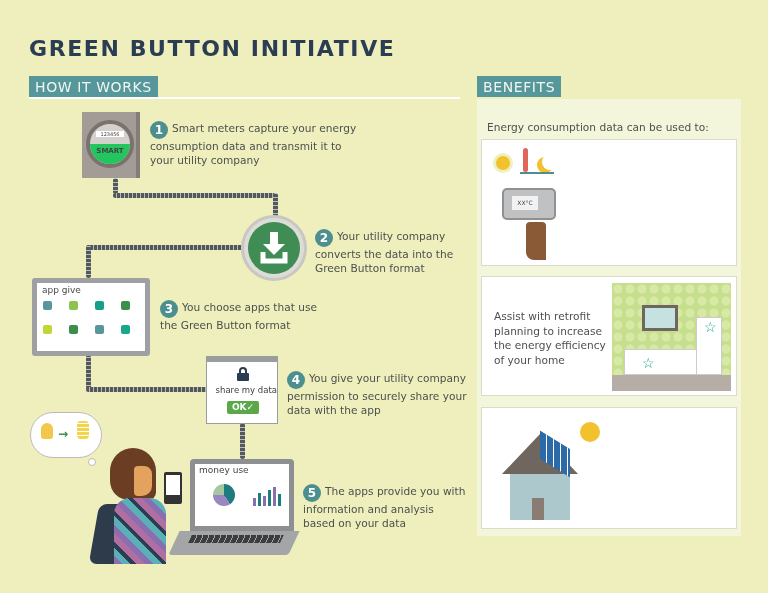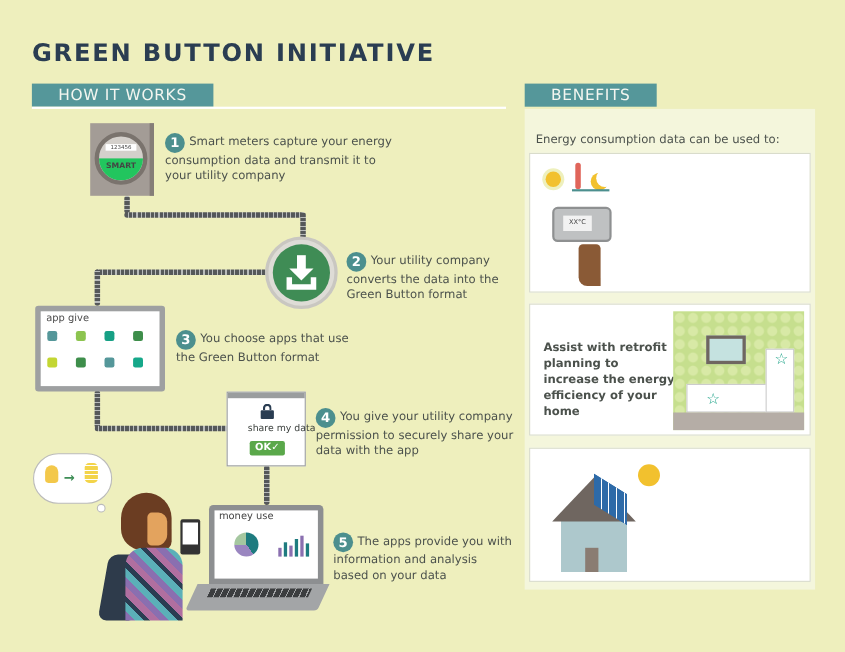--- a/index.html
+++ b/index.html
@@ -1,18 +1,18 @@
 <!DOCTYPE html>
 <html><head>
 <meta charset="utf-8">
 <style>
   * { box-sizing: border-box; margin: 0; padding: 0; }
   body { width: 768px; height: 593px; background: #eeefbd; font-family: "DejaVu Sans", sans-serif; position: relative; overflow: hidden; color: #4a4f4a; }
   .title { position: absolute; left: 29px; top: 36px; font-family: "DejaVu Sans", sans-serif; font-weight: bold; font-size: 22px; letter-spacing: 1.6px; color: #2a3d52; }
-  .tag { position: absolute; background: #55979a; color: #f3f6f0; font-size: 14px; letter-spacing: 0.6px; padding: 2px 24px; height: 21px; line-height: 18px; }
+  .tag { position: absolute; background: #55979a; color: #f3f6f0; font-size: 14px; letter-spacing: 0.6px; padding: 2px 6px; height: 21px; line-height: 18px; }
   .rule { position: absolute; height: 2px; background: #ffffff; }
   .step { position: absolute; font-size: 10.6px; line-height: 14.2px; color: #4b514c; }
   .num { display: inline-block; width: 18px; height: 18px; border-radius: 50%; background: #4c8f8e; color: #fff; font-weight: bold; font-size: 12px; text-align: center; line-height: 18px; margin-right: 4px; vertical-align: -2px; }
   .chain-h { height: 5px; background: repeating-linear-gradient(90deg, #55585a 0 3px, #b9bcbc 3px 4px); border-radius: 3px; }
   .chain-v { width: 5px; background: repeating-linear-gradient(0deg, #55585a 0 3px, #b9bcbc 3px 4px); border-radius: 3px; }
   .panel { position: absolute; left: 477px; top: 99px; width: 264px; height: 437px; background: #f4f6dc; }
   .card { position: absolute; left: 481px; width: 256px; background: #fff; border: 1px solid #d9dccb; }
   .card-text { position: absolute; font-size: 10.6px; line-height: 14.6px; color: #4b514c; }
 </style>
 </head>
@@ -73,21 +73,21 @@
 <div class="step" style="left:160px;top:300px;width:160px;">
   <span class="num">3</span><span>You choose apps that use the Green Button format</span>
 </div>
 
 <div style="position:absolute;left:206px;top:356px;width:72px;height:68px;background:#fff;border:1px solid #9a9d9e;">
   <div style="height:5px;background:#9a9d9e;"></div>
   <div style="position:absolute;left:30px;top:10px;width:12px;height:13px;">
     <div style="width:8px;height:6px;border:2px solid #2a3d52;border-bottom:none;border-radius:4px 4px 0 0;margin-left:2px;"></div>
     <div style="width:12px;height:8px;background:#2a3d52;border-radius:1px;"></div>
   </div>
-  <div style="position:absolute;left:14px;top:28px;width:100%;text-align:center;font-size:8.5px;color:#3a3f3c;">share my data</div>
+  <div style="position:absolute;left:0;top:28px;width:100%;text-align:right;font-size:8.5px;color:#3a3f3c;">share my data</div>
   <div style="position:absolute;left:20px;top:44px;width:32px;height:13px;background:#5aa84a;border-radius:2px;color:#fff;font-size:9px;font-weight:bold;text-align:center;line-height:13px;"><span>OK</span>✓</div>
 </div>
 <div class="step" style="left:287px;top:371px;width:180px;">
   <span class="num">4</span><span>You give your utility company permission to securely share your data with the app</span>
 </div>
 
 <div style="position:absolute;left:30px;top:412px;width:72px;height:46px;background:#fff;border:1px solid #bbb;border-radius:24px;">
   <div style="position:absolute;left:10px;top:10px;width:12px;height:16px;background:#f3c84a;border-radius:6px 6px 3px 3px;"></div>
   <div style="position:absolute;left:27px;top:17px;color:#3e8e56;font-size:12px;font-weight:bold;line-height:8px;">→</div>
   <div style="position:absolute;left:46px;top:8px;width:12px;height:18px;background:repeating-linear-gradient(0deg,#f3d44a 0 3px,#fff 3px 4px);border-radius:4px;"></div>
@@ -134,21 +134,21 @@
   <div style="position:absolute;left:14px;top:16px;width:14px;height:14px;border-radius:50%;background:#f2c12e;box-shadow:0 0 0 3px #eef0bd;"></div>
   <div style="position:absolute;left:41px;top:8px;width:5px;height:24px;background:#e0655a;border-radius:3px;"></div>
   <div style="position:absolute;left:60px;top:14px;width:16px;height:16px;border-radius:50%;box-shadow:-5px 3px 0 0 #f2c12e;"></div>
   <div style="position:absolute;left:38px;top:32px;width:34px;border-top:2px solid #4c8f8e;"></div>
   <div style="position:absolute;left:20px;top:48px;width:54px;height:32px;background:#bfc1c2;border-radius:5px;border:2px solid #8e9091;">
     <div style="position:absolute;left:8px;top:6px;width:26px;height:14px;background:#f2f2f2;font-size:6px;text-align:center;line-height:14px;color:#444;">XX°C</div>
   </div>
   <div style="position:absolute;left:44px;top:82px;width:20px;height:38px;background:#8a5a36;border-radius:4px 4px 0 8px;"></div>
 </div>
 
-<div class="card" style="top:276px;height:120px;font-weight:bold;">
+<div class="card" style="top:276px;height:120px;">
   <div class="card-text" style="left:12px;top:32px;width:120px;">Assist with retrofit planning to increase the energy efficiency of your home</div>
   <div style="position:absolute;left:130px;top:6px;width:119px;height:108px;background:radial-gradient(circle,#d8e9a6 4px,#c6df8e 5px) 0 0/12px 12px;">
     <div style="position:absolute;left:30px;top:22px;width:36px;height:26px;background:#c5e2e0;border:3px solid #6f6660;"></div>
     <div style="position:absolute;left:12px;top:66px;width:84px;height:26px;background:#fff;border:1px solid #ccc;"></div>
     <div style="position:absolute;left:84px;top:34px;width:26px;height:58px;background:#fff;border:1px solid #ccc;"></div>
     <div style="position:absolute;left:92px;top:36px;color:#17a085;font-size:14px;">☆</div>
     <div style="position:absolute;left:30px;top:72px;color:#17a085;font-size:14px;">☆</div>
     <div style="position:absolute;left:0;bottom:0;width:100%;height:16px;background:#b5ada6;"></div>
   </div>
 </div>

